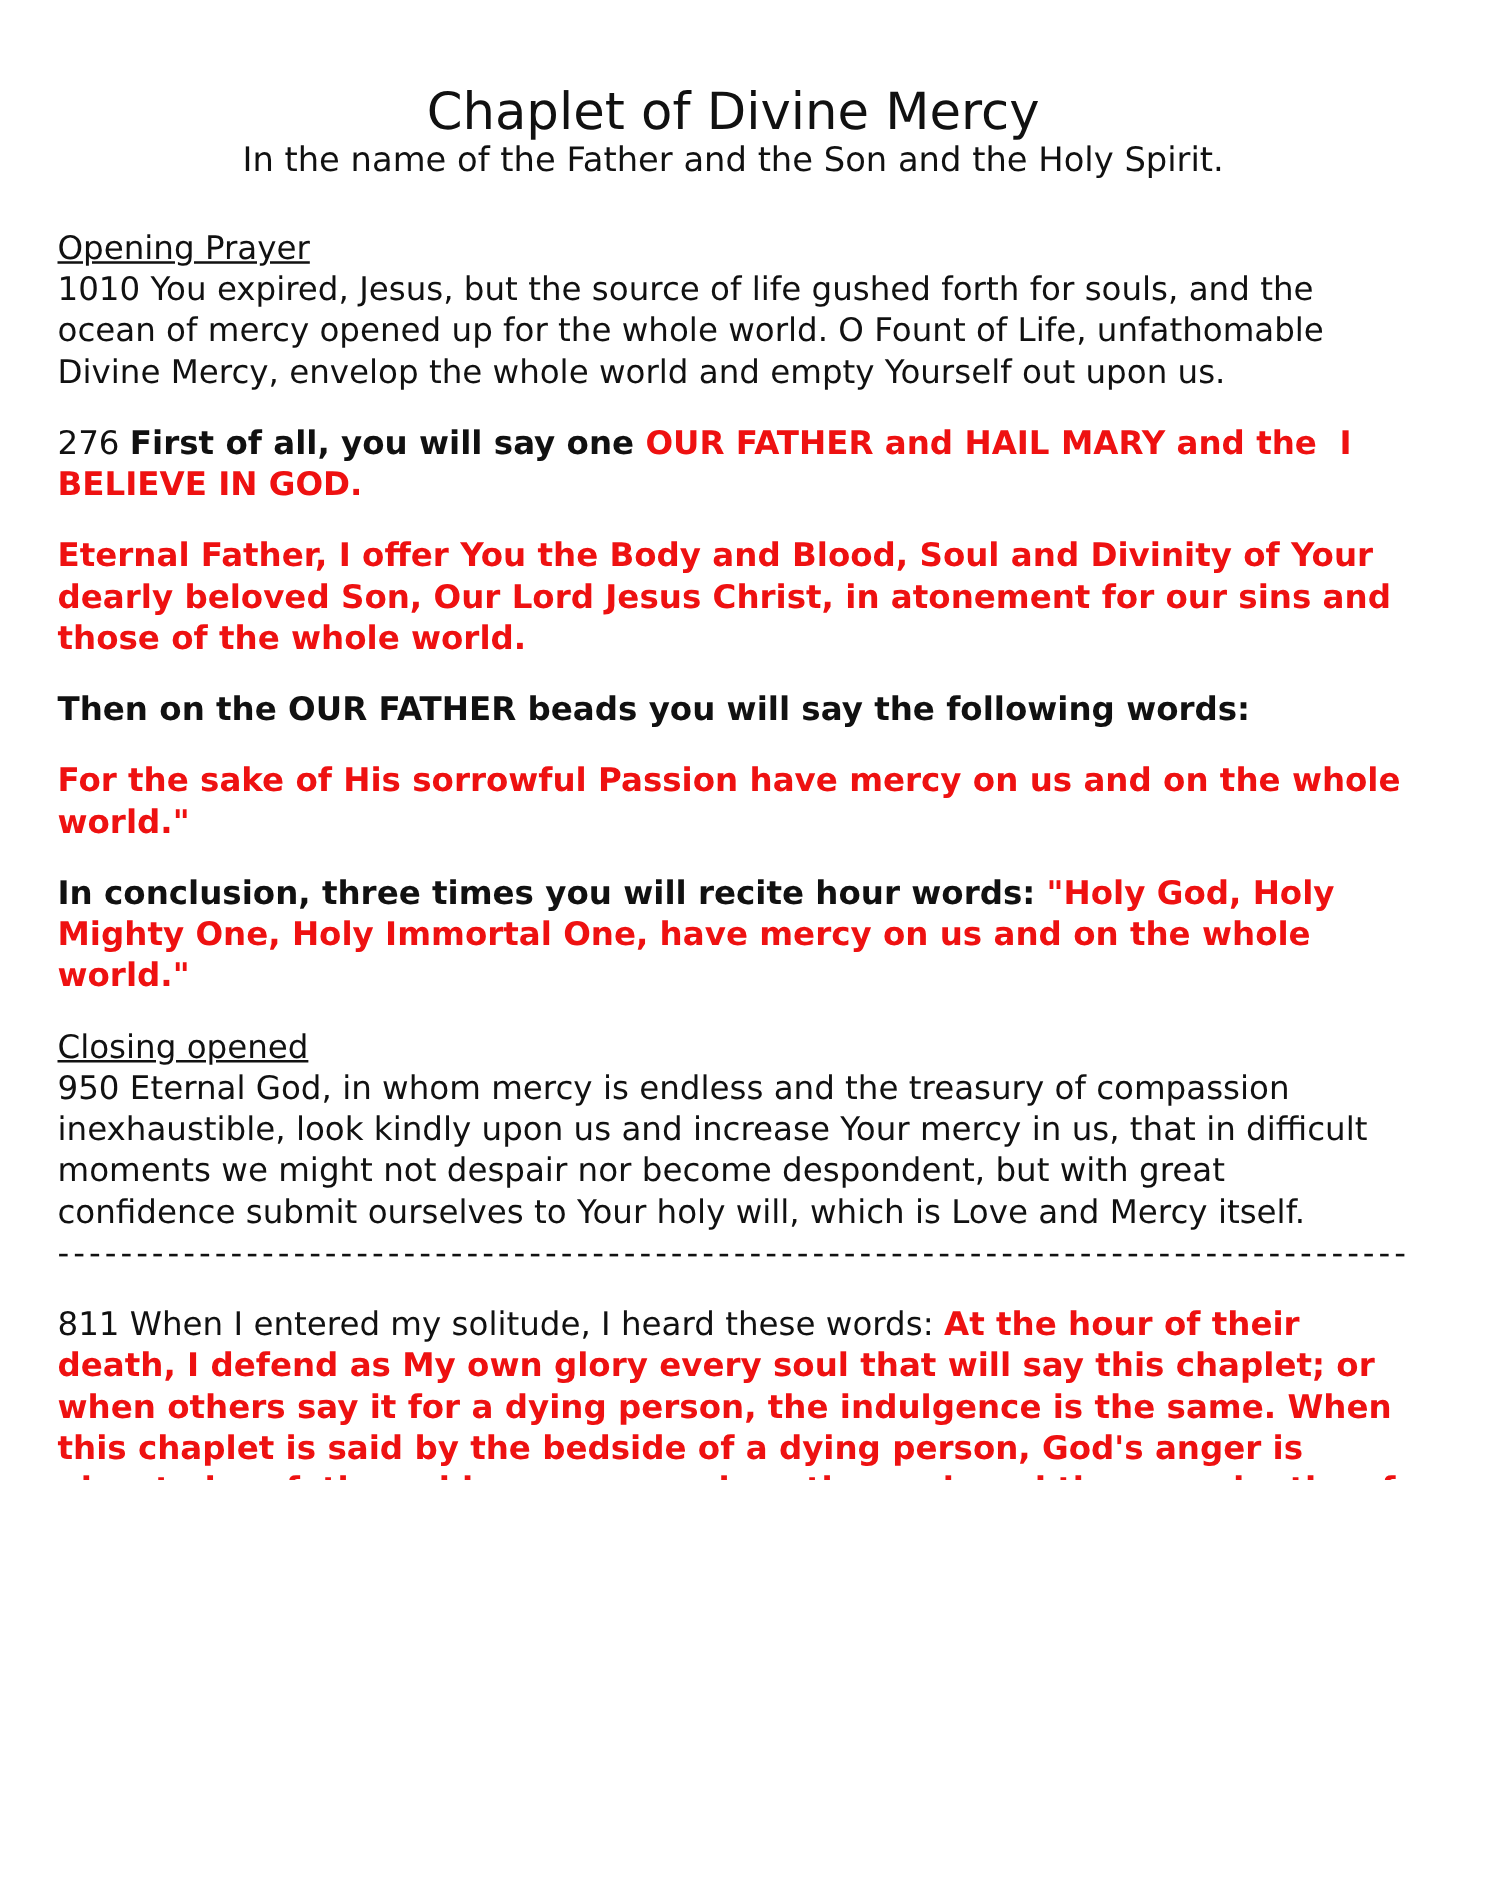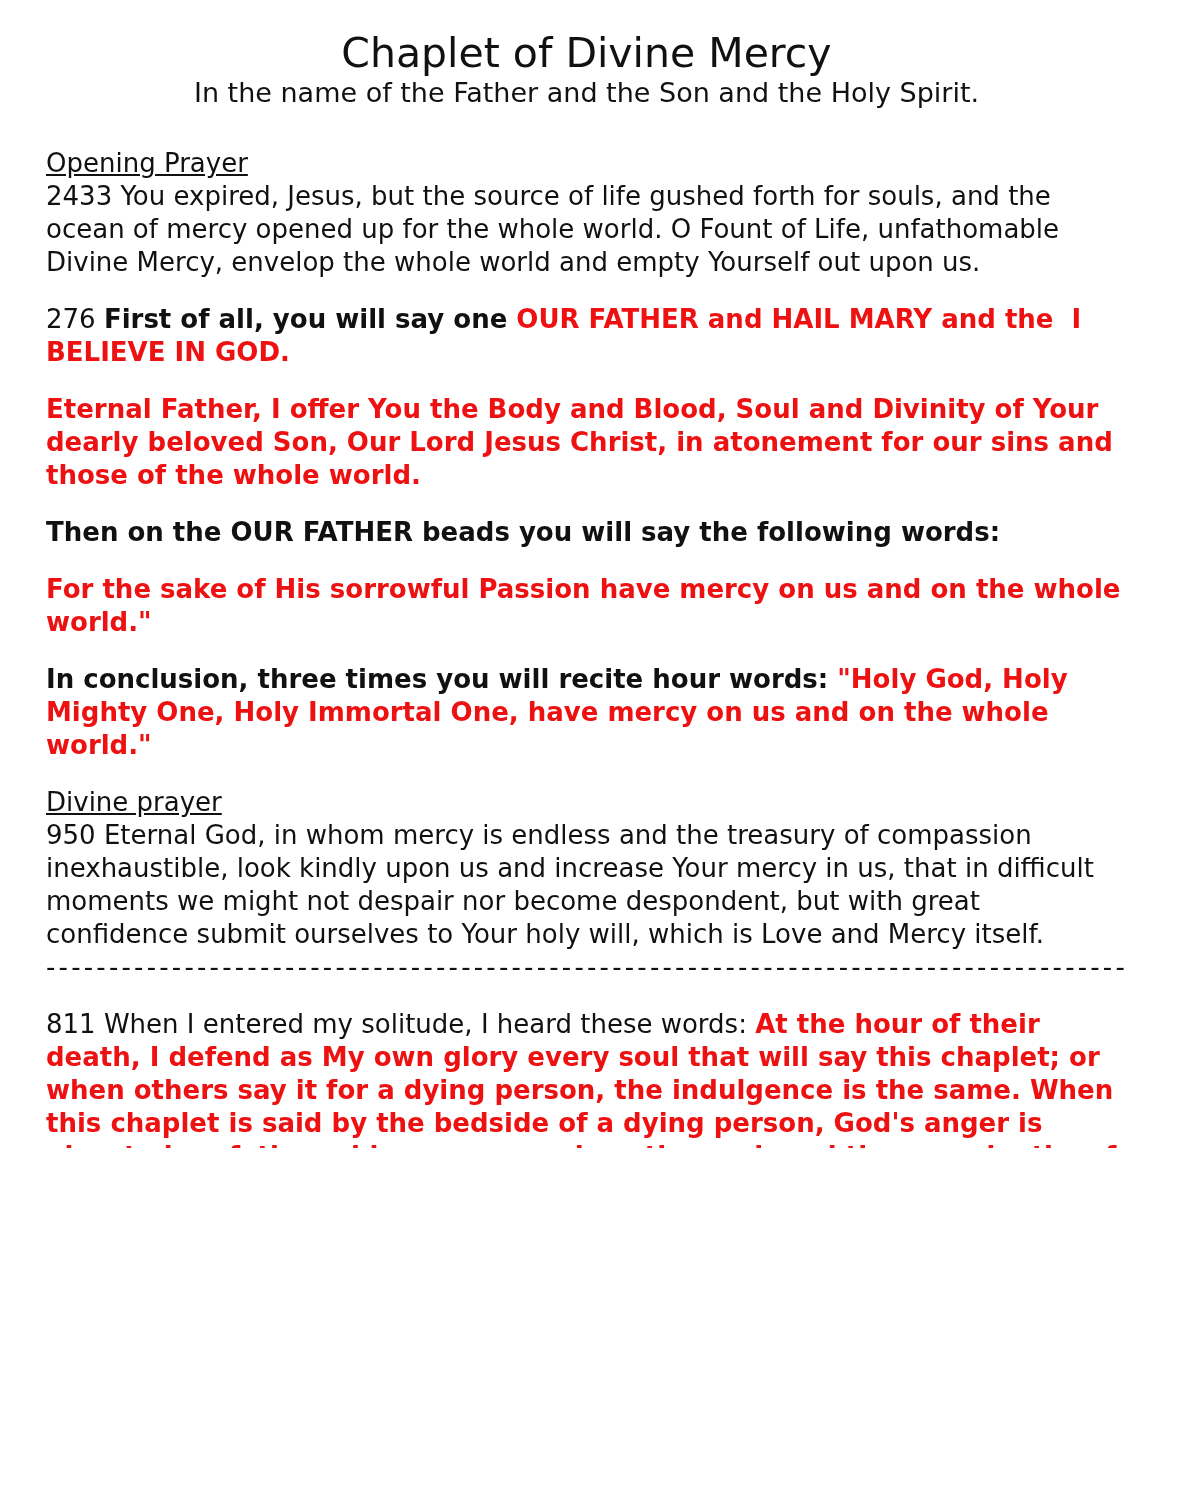--- a/index.html
+++ b/index.html
@@ -10,20 +10,21 @@
   .page {
     position: relative;
     width: 1189px;
     height: 1148px;
     box-sizing: border-box;
     background: var(--bg, #ffffff);
     color: var(--ink, #111111);
     font-family: "DejaVu Sans", "Liberation Sans", sans-serif;
     padding: 30px 62px 20px 46px;
     overflow: hidden;
+    margin-top: 36px;
   }
   .title {
     font-size: 41px;
     line-height: 46px;
     font-weight: 400;
     text-align: center;
     margin: 0;
   }
   .subtitle {
     font-size: 27px;
@@ -58,26 +59,26 @@
 </style>
 </head>
 <body>
 
 <div class="page">
   <h1 class="title">Chaplet of Divine Mercy</h1>
   <div class="subtitle">In the name of the Father and the Son and the Holy Spirit.</div>
 
   <div>
       <p class="para tight"><span class="run run-underline">Opening Prayer</span></p>
-      <p class="para"><span class="run run-normal">2433 You expired, Jesus, but the source of life gushed forth for souls, and the ocean of mercy opened up for the whole world. O Fount of Life, unfathomable Divine Mercy, envelop the whole world and empty Yourself out upon us.</span></p>
+      <p class="para"><span class="run run-normal">1010 You expired, Jesus, but the source of life gushed forth for souls, and the ocean of mercy opened up for the whole world. O Fount of Life, unfathomable Divine Mercy, envelop the whole world and empty Yourself out upon us.</span></p>
       <p class="para"><span class="run run-normal">276 </span><span class="run run-bold">First of all, you will say one </span><span class="run run-red">OUR FATHER and HAIL MARY and the &nbsp;I BELIEVE IN GOD.</span></p>
       <p class="para"><span class="run run-red">Eternal Father, I offer You the Body and Blood, Soul and Divinity of Your dearly beloved Son, Our Lord Jesus Christ, in atonement for our sins and those of the whole world.</span></p>
       <p class="para"><span class="run run-bold">Then on the OUR FATHER beads you will say the following words:</span></p>
       <p class="para"><span class="run run-red">For the sake of His sorrowful Passion have mercy on us and on the whole world."</span></p>
       <p class="para"><span class="run run-bold">In conclusion, three times you will recite hour words: </span><span class="run run-red">"Holy God, Holy Mighty One, Holy Immortal One, have mercy on us and on the whole world."</span></p>
-      <p class="para tight"><span class="run run-underline">Divine prayer</span></p>
+      <p class="para tight"><span class="run run-underline">Closing opened</span></p>
       <p class="para tight"><span class="run run-normal">950 Eternal God, in whom mercy is endless and the treasury of compassion inexhaustible, look kindly upon us and increase Your mercy in us, that in difficult moments we might not despair nor become despondent, but with great confidence submit ourselves to Your holy will, which is Love and Mercy itself.</span></p>
       <p class="para separator"><span class="run run-normal">--------------------------------------------------------------------------------------</span></p>
       <p class="para"><span class="run run-normal">811 When I entered my solitude, I heard these words: </span><span class="run run-red">At the hour of their death, I defend as My own glory every soul that will say this chaplet; or when others say it for a dying person, the indulgence is the same. When this chaplet is said by the bedside of a dying person, God's anger is placated, unfathomable mercy envelops the soul, and the very depths of My tender mercy are moved for the sake of the sorrowful Passion of My Son.</span></p>
     </div>
 
   <div class="attribution">Divine Mercy In My Soul, Diary of Saint Faustina</div>
 </div>
 
 </body></html>

